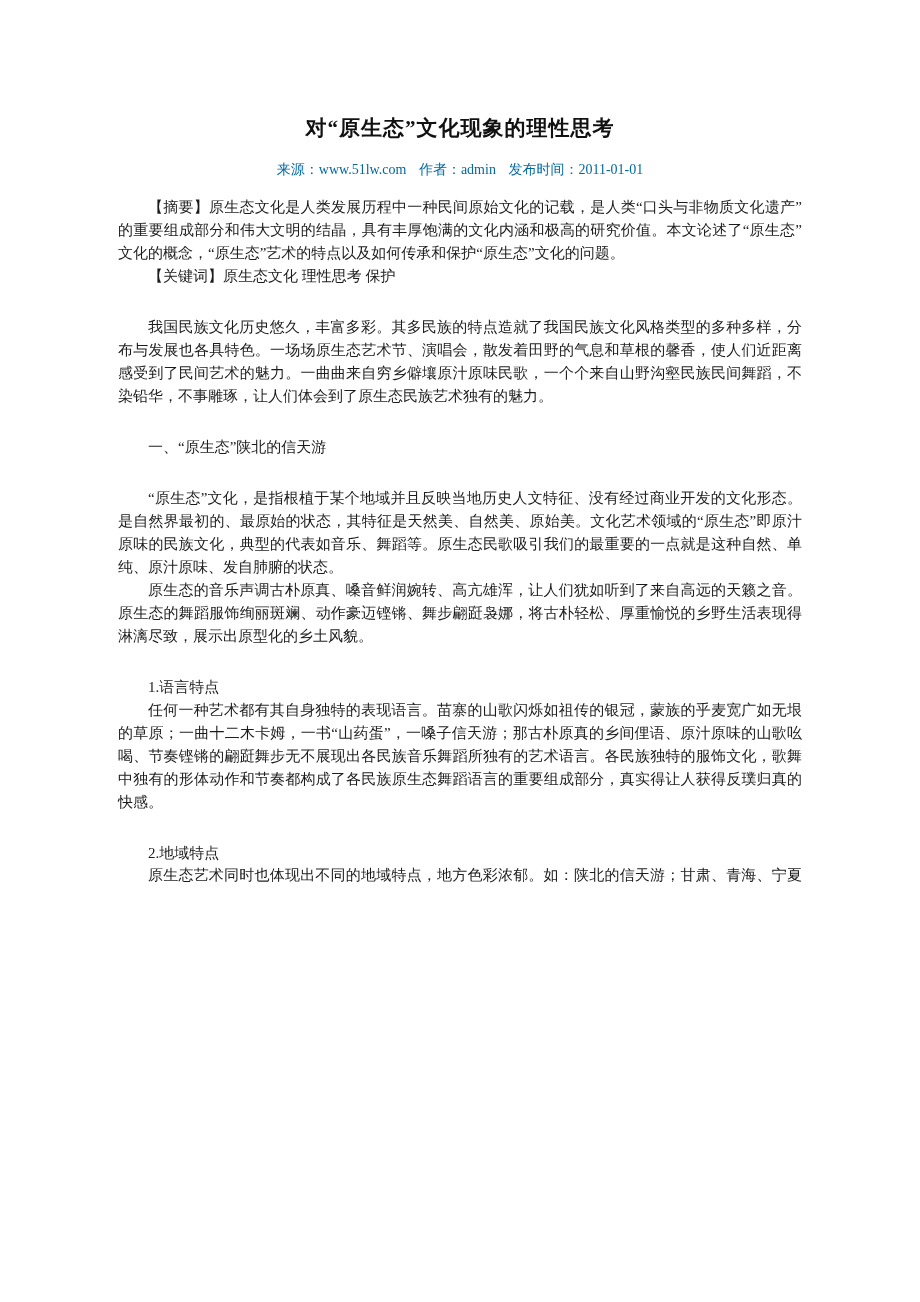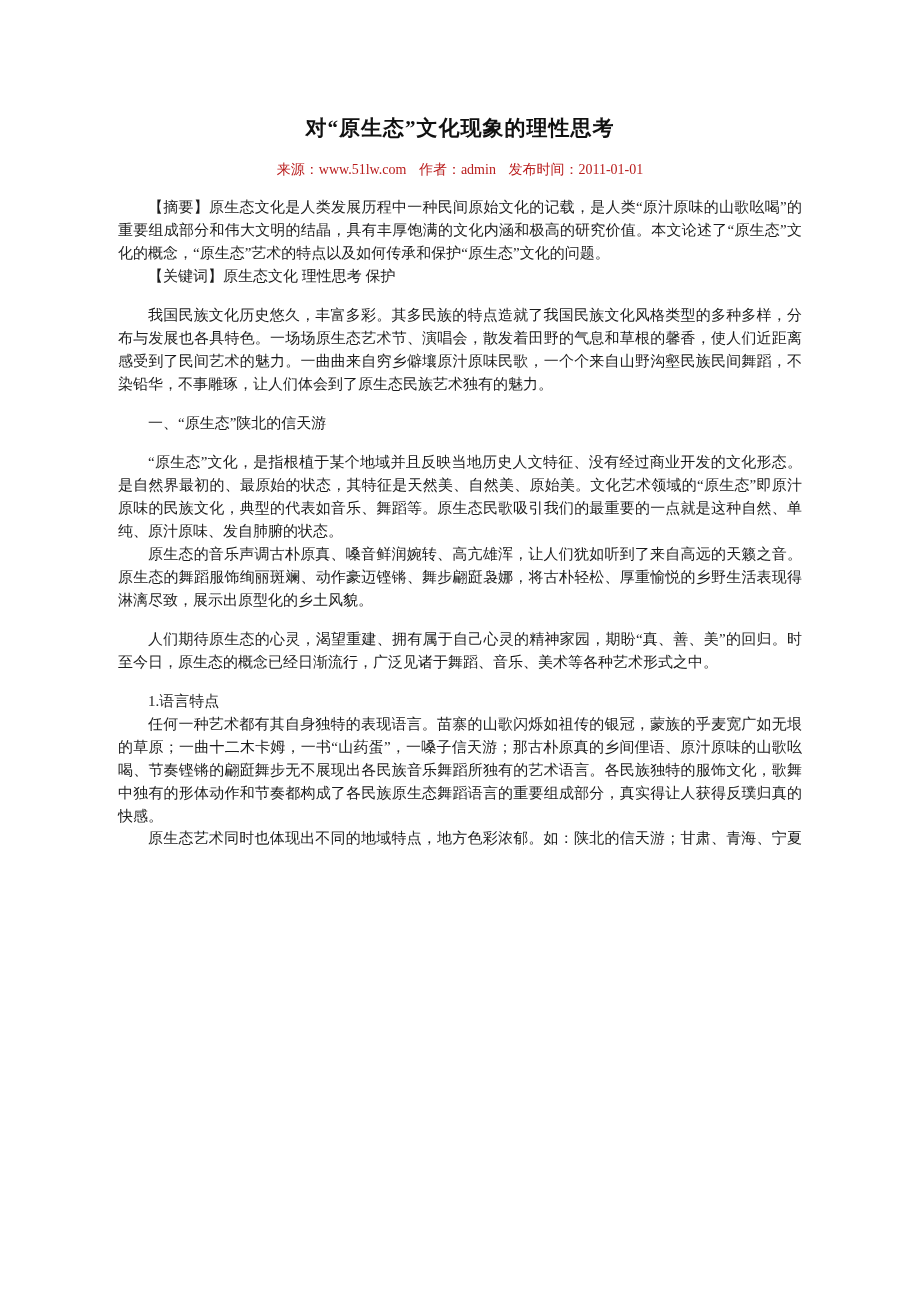--- a/index.html
+++ b/index.html
@@ -26,60 +26,60 @@
     font-weight: bold;
     text-align: center;
     color: #111111;
     letter-spacing: 1px;
   }
   .doc-meta {
     margin-top: 13px;
     text-align: center;
     font-size: 14px;
     line-height: 22px;
-    color: #b91c1c;
+    color: #0369a1;
   }
   .doc-meta .meta-pair { white-space: nowrap; }
   .doc-meta .meta-pair + .meta-pair { margin-left: 9px; }
   .para {
     margin: 0;
     font-size: 15px;
     line-height: 23px;
     text-indent: 2em;
     text-align: justify;
     word-break: break-all;
   }
   .first-body { margin-top: 15px; }
-  .gap { margin-top: 16px; }
+  .gap { margin-top: 28px; }
   .fill-last { text-align-last: justify; font-family: Liberation Mono, monospace; }
 </style>
 </head>
 <body>
 
 <div class="page">
 
   <h1 class="doc-title">对“原生态”文化现象的理性思考</h1>
 
   <div class="doc-meta">
     <span class="meta-pair"><span>来源：</span><span>www.51lw.com</span></span>
     <span class="meta-pair"><span>作者：</span><span>admin</span></span>
     <span class="meta-pair"><span>发布时间：</span><span>2011-01-01</span></span>
   </div>
 
-  <p class="para first-body">【摘要】原生态文化是人类发展历程中一种民间原始文化的记载，是人类“原汁原味的山歌吆喝”的重要组成部分和伟大文明的结晶，具有丰厚饱满的文化内涵和极高的研究价值。本文论述了“原生态”文化的概念，“原生态”艺术的特点以及如何传承和保护“原生态”文化的问题。</p>
+  <p class="para first-body">【摘要】原生态文化是人类发展历程中一种民间原始文化的记载，是人类“口头与非物质文化遗产”的重要组成部分和伟大文明的结晶，具有丰厚饱满的文化内涵和极高的研究价值。本文论述了“原生态”文化的概念，“原生态”艺术的特点以及如何传承和保护“原生态”文化的问题。</p>
   <p class="para">【关键词】原生态文化  理性思考  保护</p>
 
   <p class="para gap">我国民族文化历史悠久，丰富多彩。其多民族的特点造就了我国民族文化风格类型的多种多样，分布与发展也各具特色。一场场原生态艺术节、演唱会，散发着田野的气息和草根的馨香，使人们近距离感受到了民间艺术的魅力。一曲曲来自穷乡僻壤原汁原味民歌，一个个来自山野沟壑民族民间舞蹈，不染铅华，不事雕琢，让人们体会到了原生态民族艺术独有的魅力。</p>
 
   <p class="para gap">一、“原生态”陕北的信天游</p>
 
   <p class="para gap">“原生态”文化，是指根植于某个地域并且反映当地历史人文特征、没有经过商业开发的文化形态。是自然界最初的、最原始的状态，其特征是天然美、自然美、原始美。文化艺术领域的“原生态”即原汁原味的民族文化，典型的代表如音乐、舞蹈等。原生态民歌吸引我们的最重要的一点就是这种自然、单纯、原汁原味、发自肺腑的状态。</p>
   <p class="para">原生态的音乐声调古朴原真、嗓音鲜润婉转、高亢雄浑，让人们犹如听到了来自高远的天籁之音。原生态的舞蹈服饰绚丽斑斓、动作豪迈铿锵、舞步翩跹袅娜，将古朴轻松、厚重愉悦的乡野生活表现得淋漓尽致，展示出原型化的乡土风貌。</p>
 
-  <p class="para gap">人们期待原生态的心灵，渴望重建、拥有属于自己心灵的精神家园，期盼“真、善、美”的回归。时至今日，原生态的概念已经日渐流行，广泛见诸于舞蹈、音乐、美术等各种艺术形式之中。</p>
 
 
   <p class="para gap">1.语言特点</p>
   <p class="para">任何一种艺术都有其自身独特的表现语言。苗寨的山歌闪烁如祖传的银冠，蒙族的乎麦宽广如无垠的草原；一曲十二木卡姆，一书“山药蛋”，一嗓子信天游；那古朴原真的乡间俚语、原汁原味的山歌吆喝、节奏铿锵的翩跹舞步无不展现出各民族音乐舞蹈所独有的艺术语言。各民族独特的服饰文化，歌舞中独有的形体动作和节奏都构成了各民族原生态舞蹈语言的重要组成部分，真实得让人获得反璞归真的快感。</p>
 
+  <p class="para gap">2.地域特点</p>
   <p class="para fill-last">原生态艺术同时也体现出不同的地域特点，地方色彩浓郁。如：陕北的信天游；甘肃、青海、宁夏</p>
 
 </div>
 
 </body></html>

